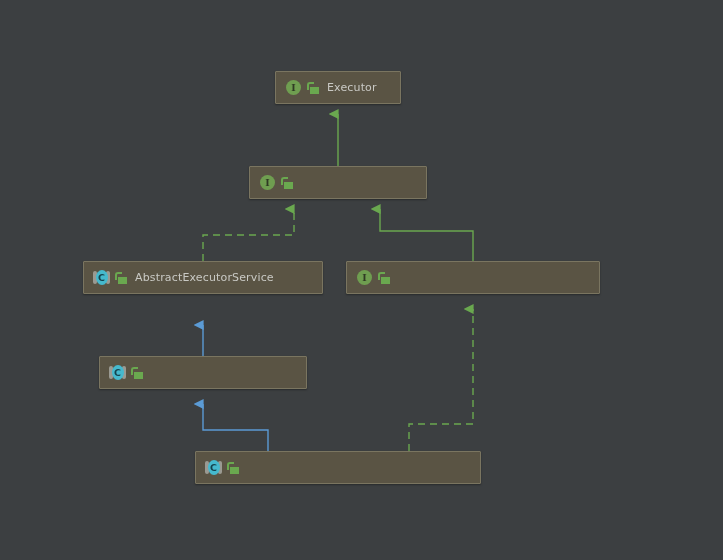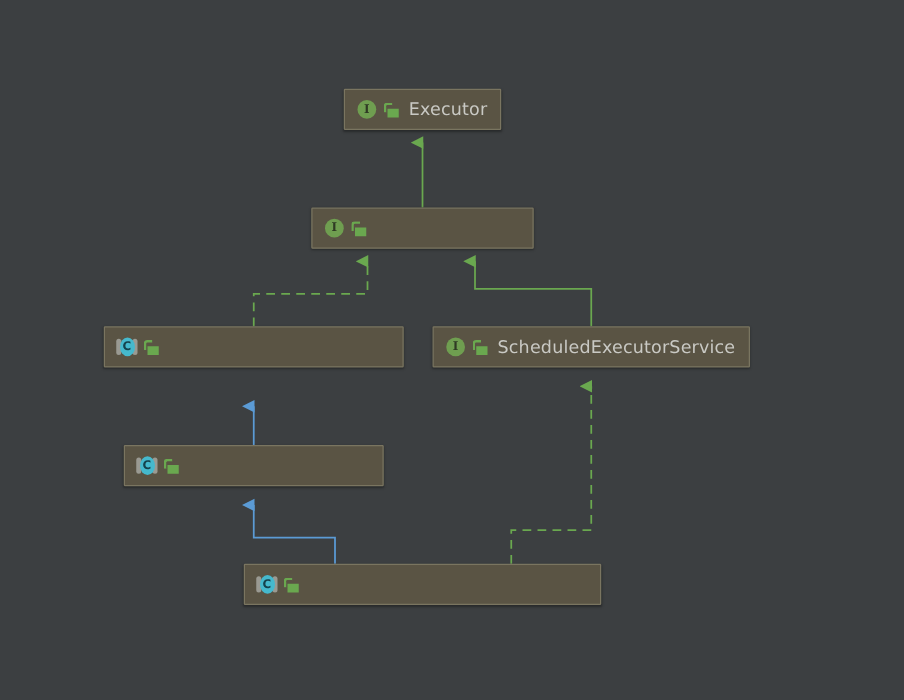--- a/index.html
+++ b/index.html
@@ -22,21 +22,21 @@
     border-radius:1px;
     display:flex;
     align-items:center;
     padding:0 13px 0 9px;
     height:33px;
     box-shadow:0 1px 2px rgba(0,0,0,.35);
     z-index:5;
   }
   .node .label{
     color:#c9c9c4;
-    font-size:14px;
+    font-size:11px;
     letter-spacing:.15px;
     white-space:nowrap;
     line-height:1;
   }
 
   
   .icon-kind{
     width:17px;height:17px;
     position:relative;
     flex:0 0 auto;
@@ -162,32 +162,32 @@
     <span class="icon-kind cls">
       <span class="ear l"></span>
         <span class="ear r"></span>
       <span class="disc"></span>
       <span class="glyph">C</span>
     </span>
     <span class="icon-vis">
       <span class="shackle"></span>
         <span class="body"></span>
     </span>
+    <span class="label">AbstractExecutorService</span>
   </div>
 
   <div class="node" style="left:346px;top:261px;width:254px;">
     <span class="icon-kind iface">
       <span class="disc"></span>
       <span class="glyph">I</span>
     </span>
     <span class="icon-vis">
       <span class="shackle"></span>
         <span class="body"></span>
     </span>
-    <span class="label">ScheduledExecutorService</span>
   </div>
 
   <div class="node" style="left:99px;top:356px;width:208px;">
     <span class="icon-kind cls">
       <span class="ear l"></span>
         <span class="ear r"></span>
       <span class="disc"></span>
       <span class="glyph">C</span>
     </span>
     <span class="icon-vis">

